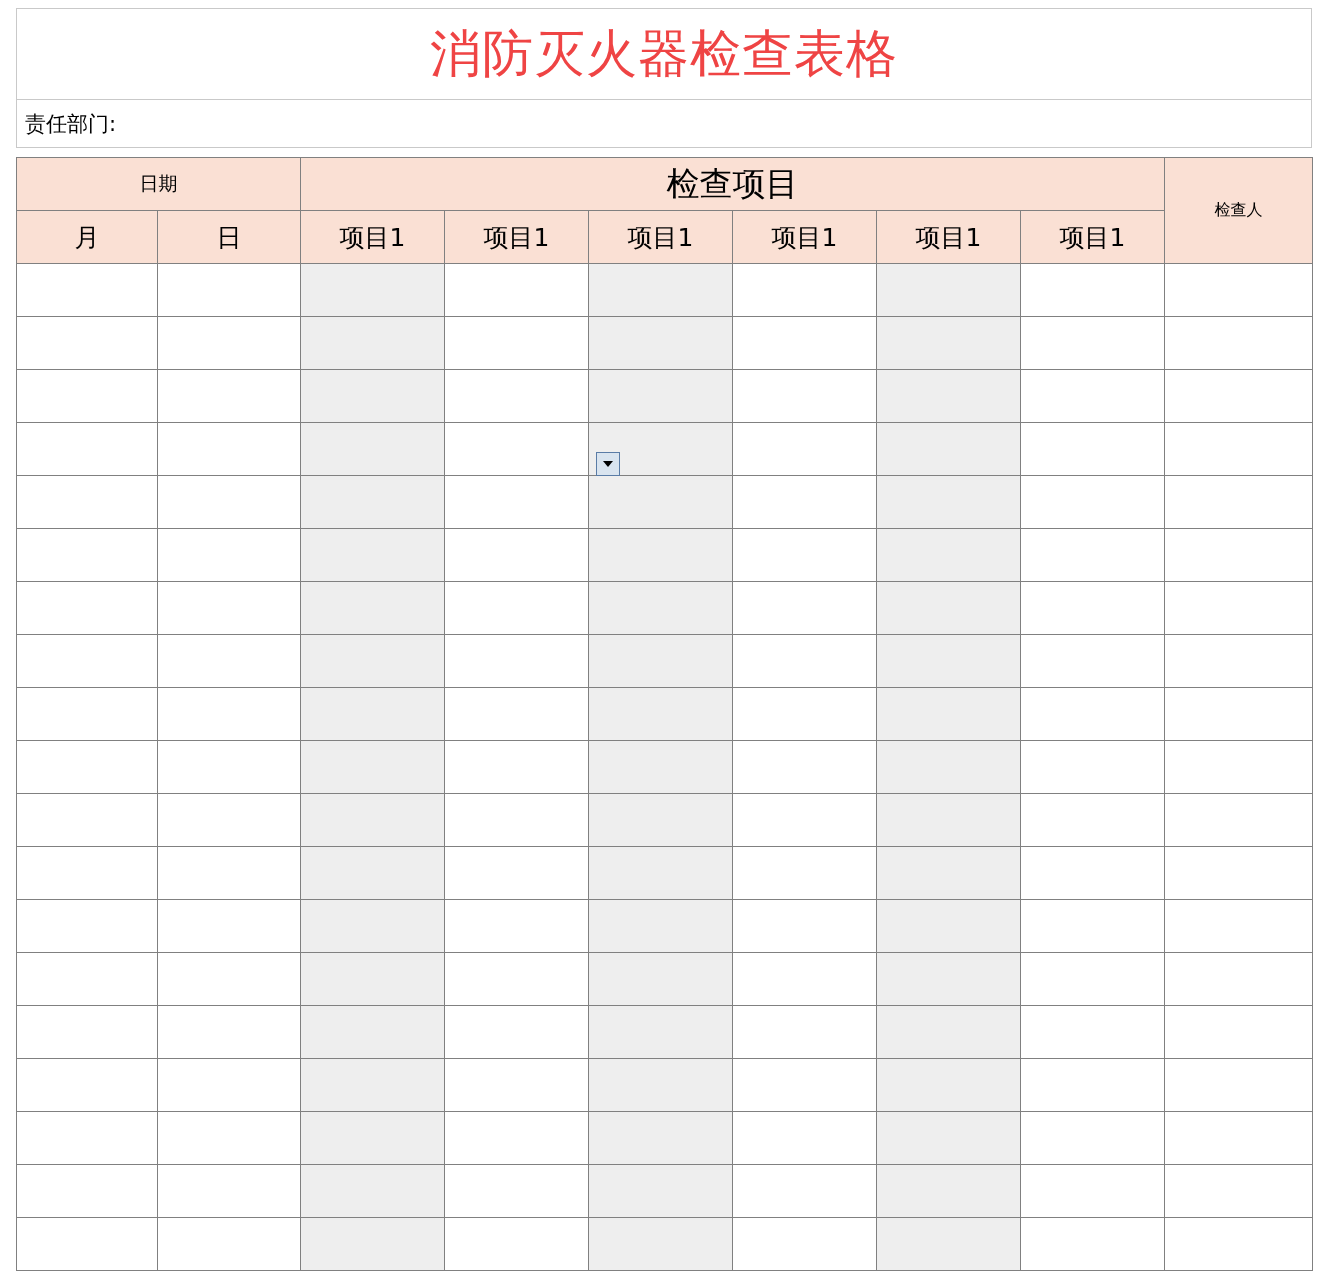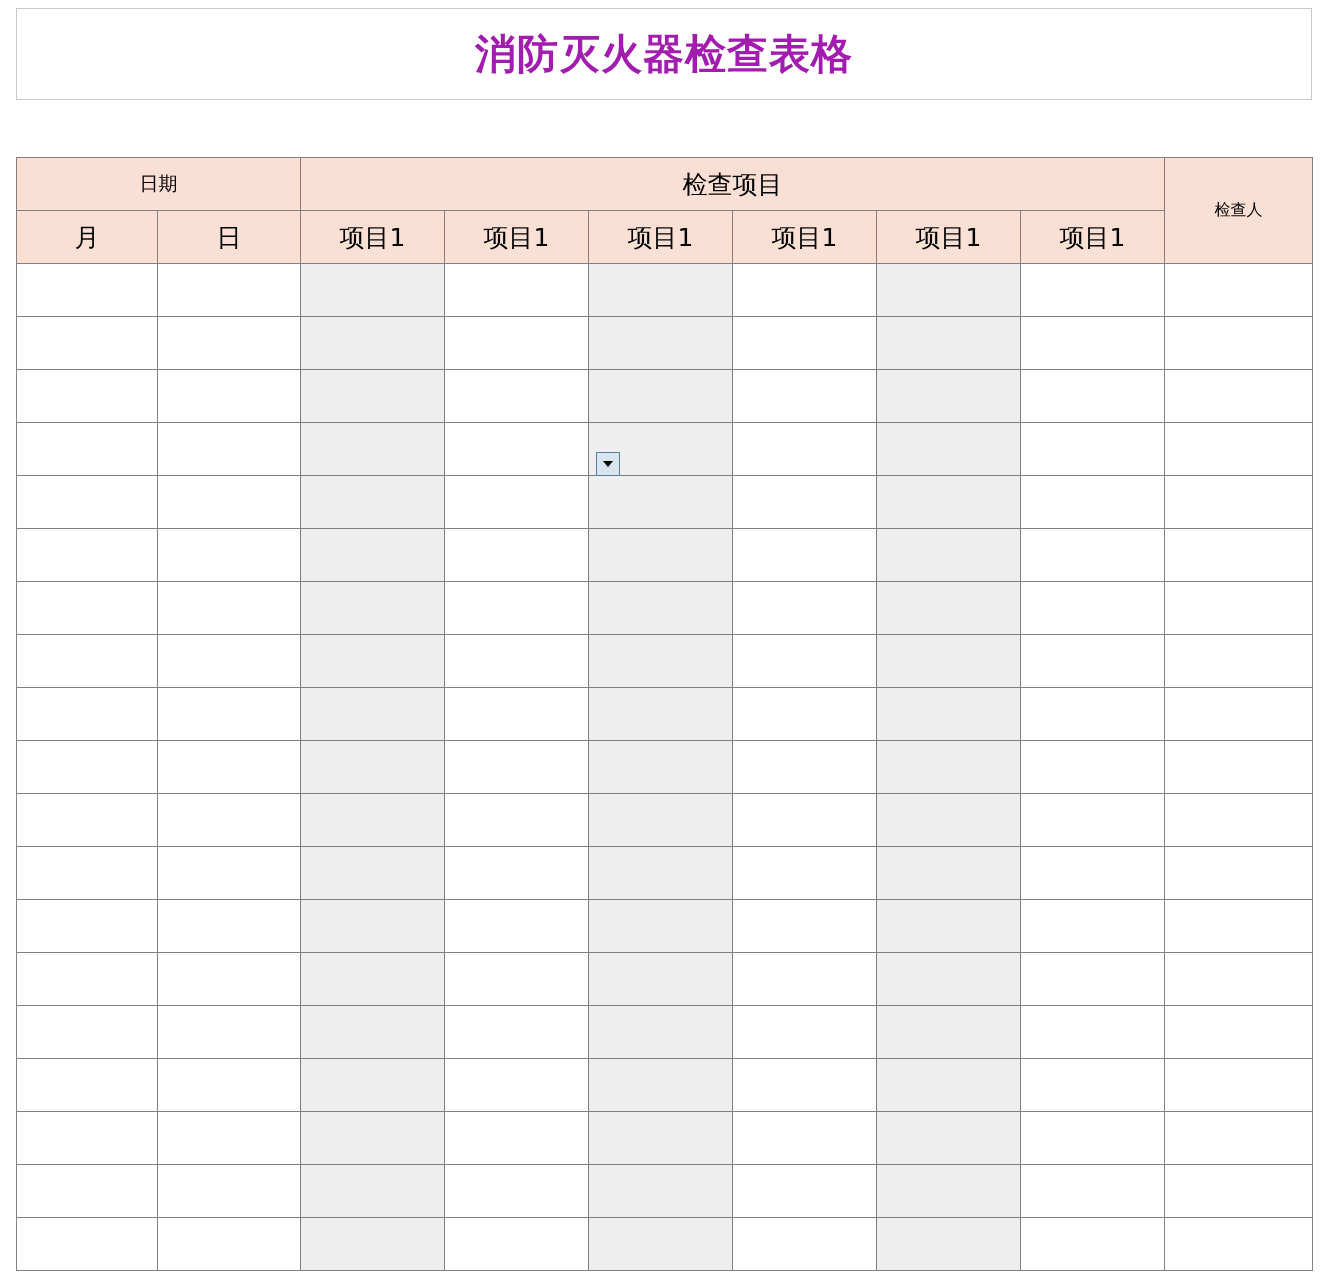--- a/index.html
+++ b/index.html
@@ -28,25 +28,25 @@
     width: 1296px;
     height: 92px;
     border: 1px solid #c9c9c9;
     box-sizing: border-box;
     display: flex;
     align-items: center;
     justify-content: center;
     background: #ffffff;
   }
   .title-text {
-    font-size: 41px;
-    font-weight: bold;
+    font-size: 51px;
+    font-weight: normal;
     letter-spacing: 1px;
     font-family: "DejaVu Sans", "Liberation Sans", sans-serif;
-    color: #a21caf;
+    color: #ef4444;
   }
   
   .dept-band {
     position: absolute;
     left: 16px;
     top: 100px;
     width: 1296px;
     height: 48px;
     border: 1px solid #c9c9c9;
     border-top: none;
@@ -80,21 +80,21 @@
   }
   thead th {
     background: #fae0d4;
     color: #000000;
   }
   th.h-date {
     font-size: 19px;
     height: 52px;
   }
   th.h-items {
-    font-size: 25px;
+    font-size: 33px;
     height: 52px;
   }
   th.h-inspector {
     font-size: 16px;
     height: 104px;
   }
   th.h-sub {
     font-size: 25px;
     height: 52px;
   }
@@ -146,20 +146,23 @@
 </style>
 </head>
 <body>
 
 <div class="sheet">
 
   <div class="title-band">
     <div class="title-text">消防灭火器检查表格</div>
   </div>
 
+  <div class="dept-band">
+    <div class="dept-label">责任部门:</div>
+  </div>
 
   <table class="grid">
     <colgroup>
       <col style="width:141px">
       <col style="width:143px">
       <col style="width:144px">
       <col style="width:144px">
       <col style="width:144px">
       <col style="width:144px">
       <col style="width:144px">

